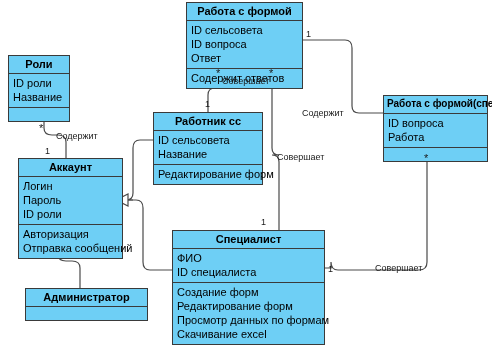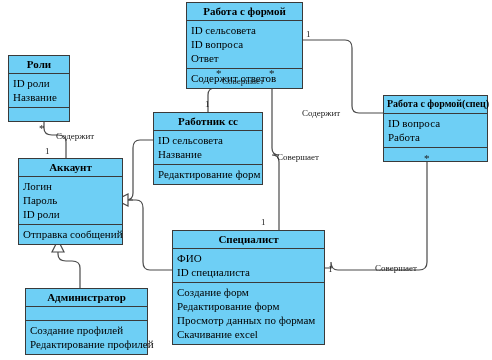--- a/index.html
+++ b/index.html
@@ -5,21 +5,21 @@
   html, body {
     margin: 0;
     padding: 0;
     background: #ffffff;
   }
   #canvas {
     position: relative;
     width: 492px;
     height: 360px;
     background: #ffffff;
-    font-family: Liberation Serif, serif;
+    font-family: Liberation Sans, sans-serif;
     overflow: hidden;
   }
   
   .umlbox {
     position: absolute;
     box-sizing: border-box;
     background: #6ecff5;
     border: 1px solid #3a3a3a;
     z-index: 5;
   }
@@ -147,31 +147,28 @@
   </div>
 
   <div class="umlbox" style="left:18px; top:158px; width:105px;">
     <div class="title">Аккаунт</div>
     <div class="compartment">
       <div class="row">Логин</div>
       <div class="row">Пароль</div>
       <div class="row">ID роли</div>
     </div>
     <div class="compartment">
+      <div class="row">Авторизация</div>
       <div class="row">Отправка сообщений</div>
     </div>
   </div>
 
   <div class="umlbox" style="left:25px; top:288px; width:123px;">
     <div class="title">Администратор</div>
     <div class="compartment empty"></div>
-    <div class="compartment">
-      <div class="row">Создание профилей</div>
-      <div class="row">Редактирование профилей</div>
-    </div>
   </div>
 
   <div class="umlbox" style="left:172px; top:230px; width:153px;">
     <div class="title">Специалист</div>
     <div class="compartment">
       <div class="row">ФИО</div>
       <div class="row">ID специалиста</div>
     </div>
     <div class="compartment">
       <div class="row">Создание форм</div>

